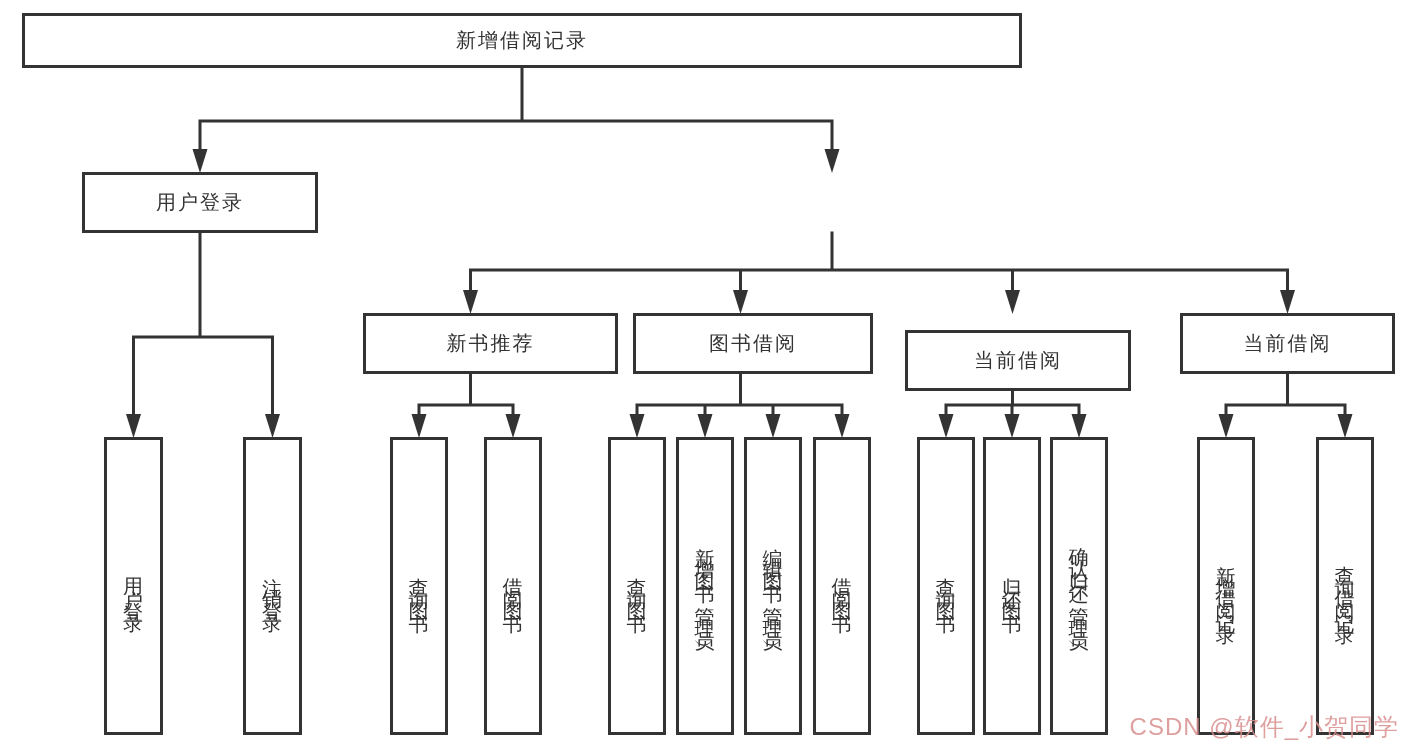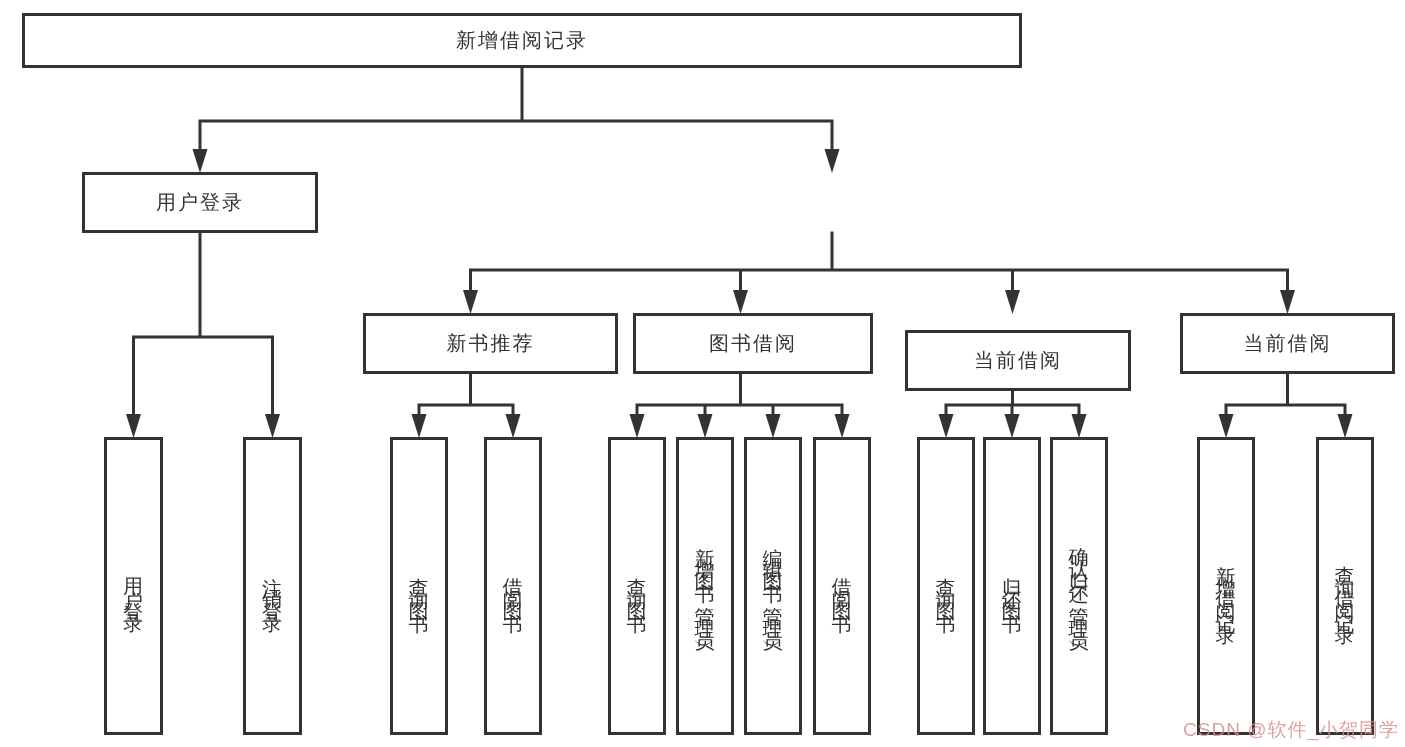--- a/index.html
+++ b/index.html
@@ -38,21 +38,21 @@
     writing-mode: vertical-rl;
     text-orientation: mixed;
     font-size: 20px;
     line-height: 1;
     letter-spacing: 12px;
   }
   .watermark {
     position: absolute;
     right: 6px;
     bottom: 4px;
-    font-size: 19px;
+    font-size: 24px;
     letter-spacing: 1px;
     color: var(--wm, #d98f8f);
     opacity: 0.85;
     white-space: nowrap;
   }
 </style>
 </head>
 <body>
 
 <div class="canvas">

